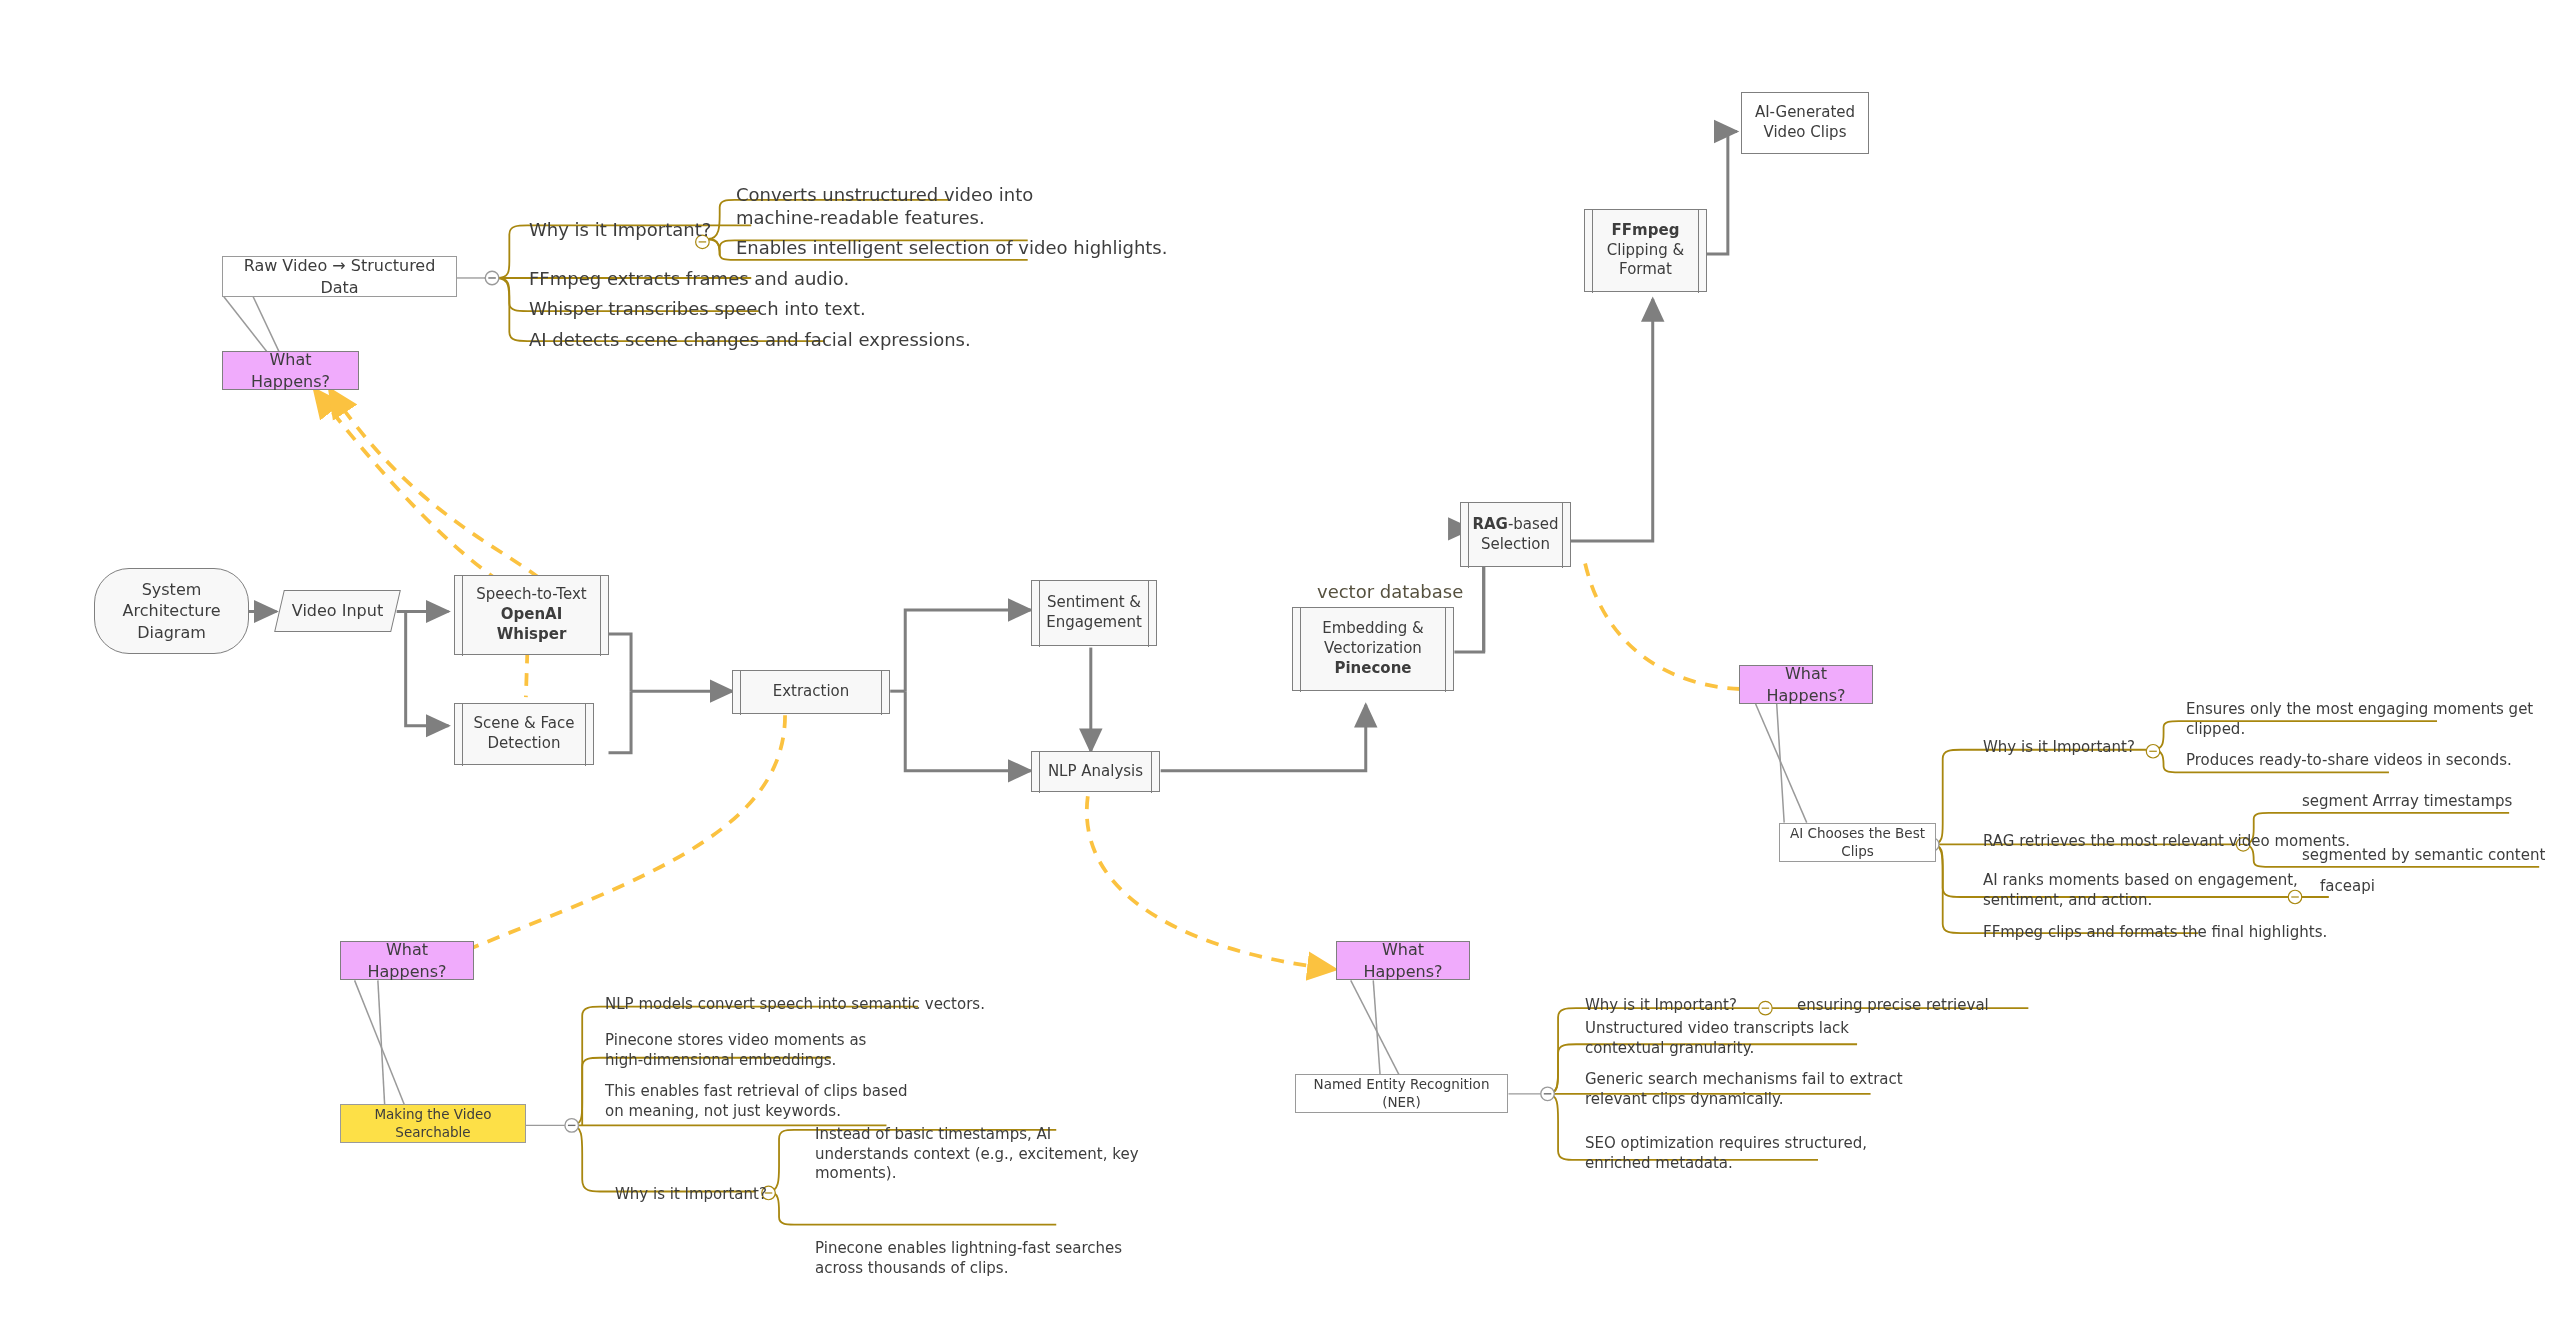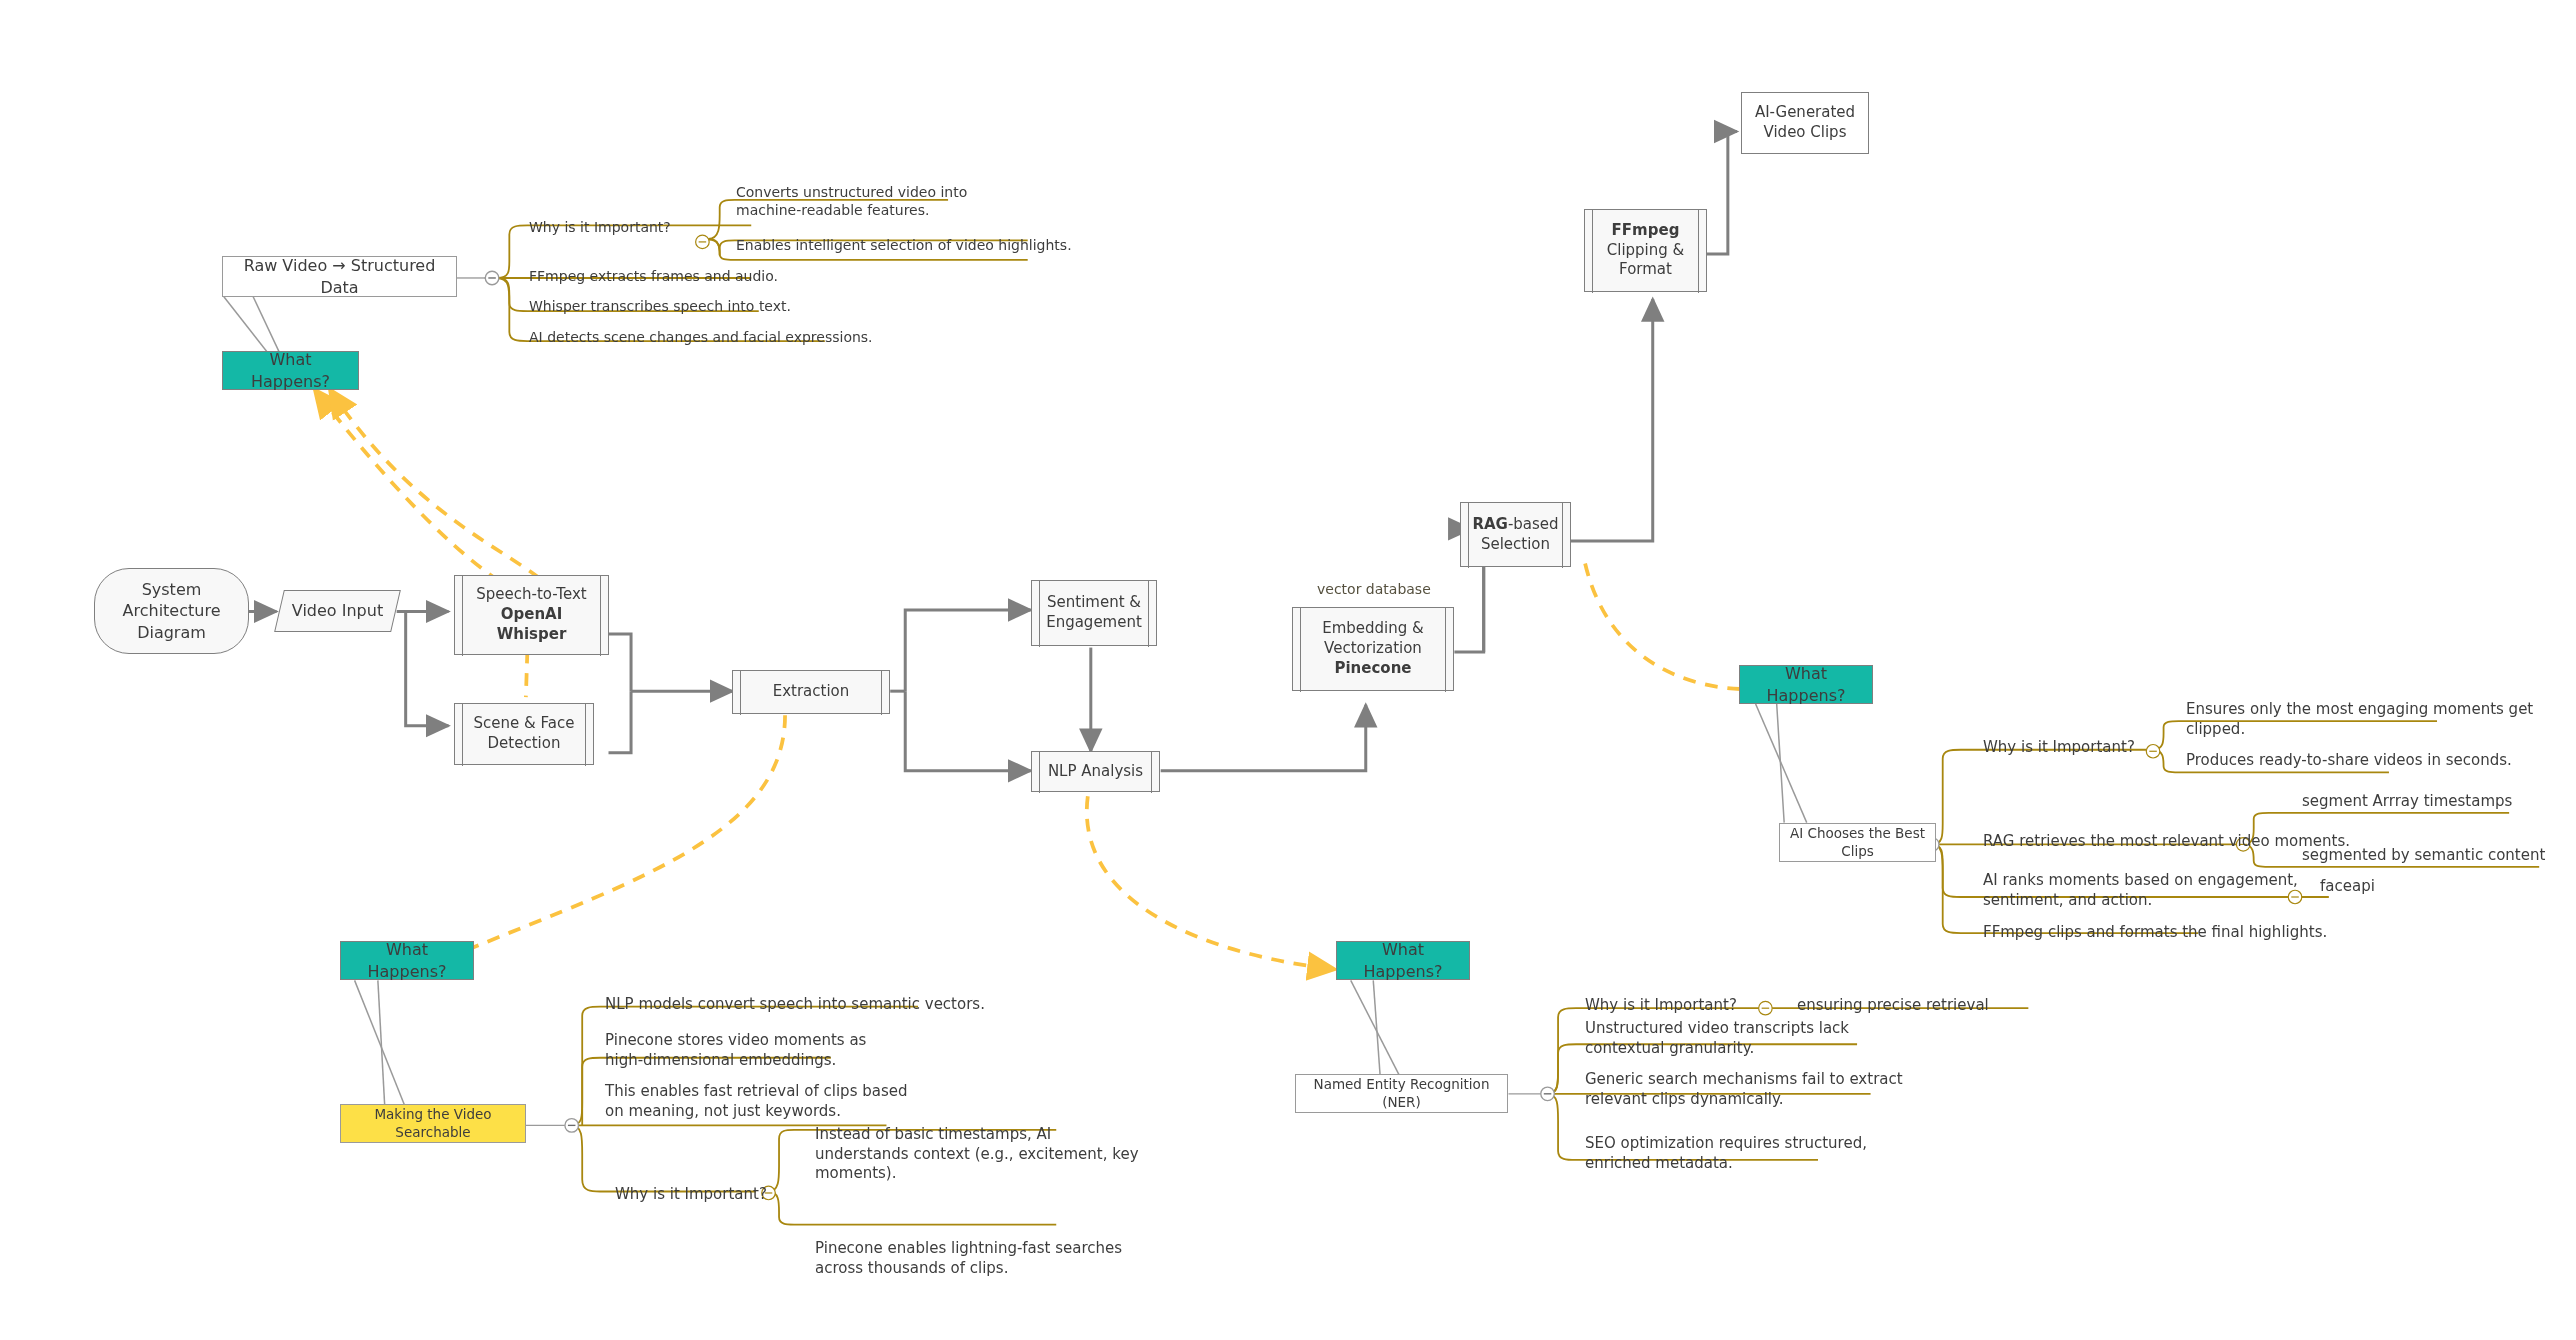--- a/index.html
+++ b/index.html
@@ -50,38 +50,38 @@
   .paral{
     background:transparent;border:none;
   }
   .paral .skew{
     position:absolute;left:0;top:0;right:0;bottom:0;
     background:#f8f8f8;border:1.5px solid #7f7f7f;
     transform:skewX(-13deg);
     z-index:-1;
   }
   
-  .plain{background:#14b8a6;border:1.5px solid #7f7f7f;}
+  .plain{background:#f0abfc;border:1.5px solid #7f7f7f;}
   .thin{border:0.8px solid #9a9a9a;background:#fbfbfb;}
   
   .leaf{
     position:absolute;
     color:#3d3d3d;
     line-height:1.30;
     white-space:pre-line;
     z-index:3;
   }
   .cap{
     position:absolute;
     color:#56513f;
     z-index:3;
     white-space:nowrap;
   }
   .f16{font-size:15px;}
-  .f17{font-size:14px;}
+  .f17{font-size:18px;}
   .f18{font-size:13.5px;}
   .f20{font-size:15px;}
   .f21{font-size:16px;}
 </style>
 </head>
 <body>
 
 <div id="stage">
 
   <svg id="wires" viewBox="0 0 3429 1785" width="2576" height="1341">

